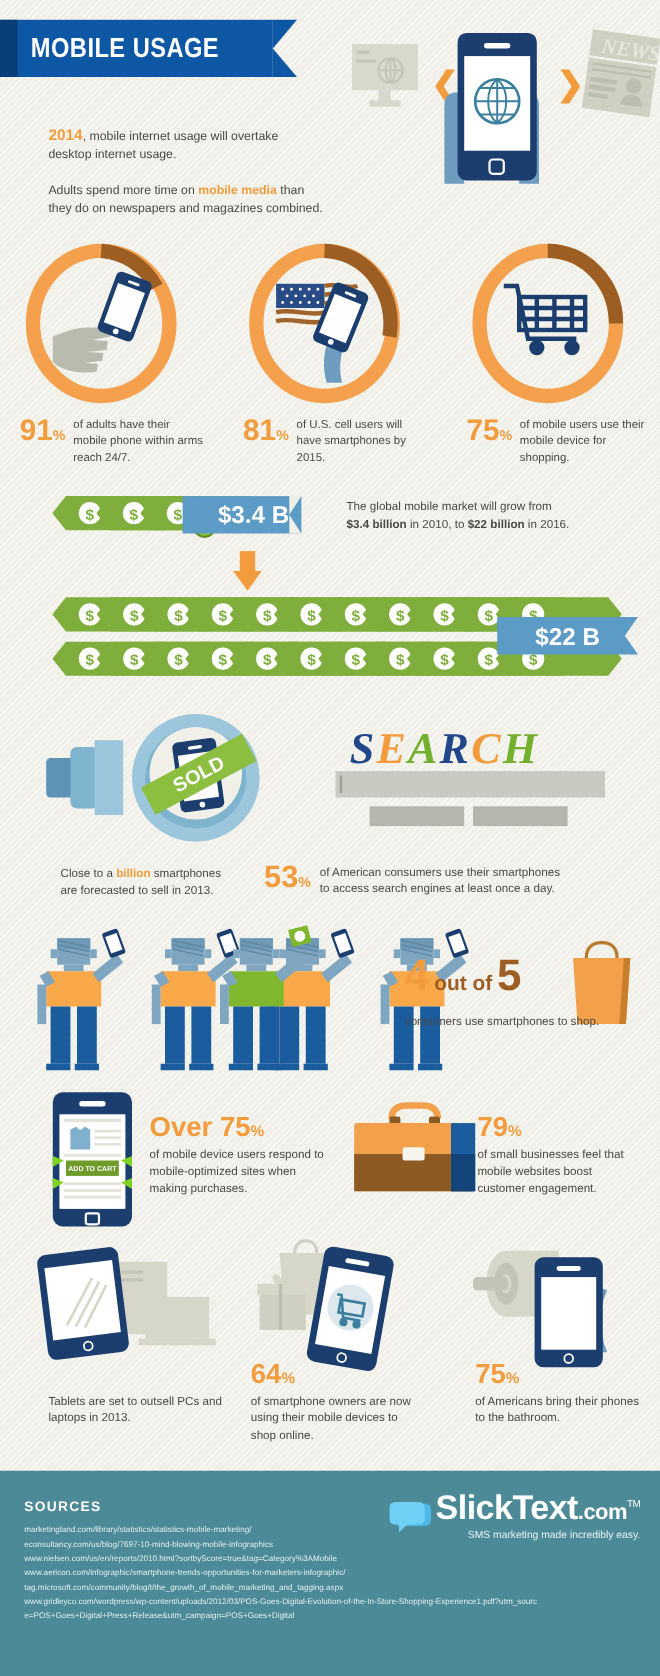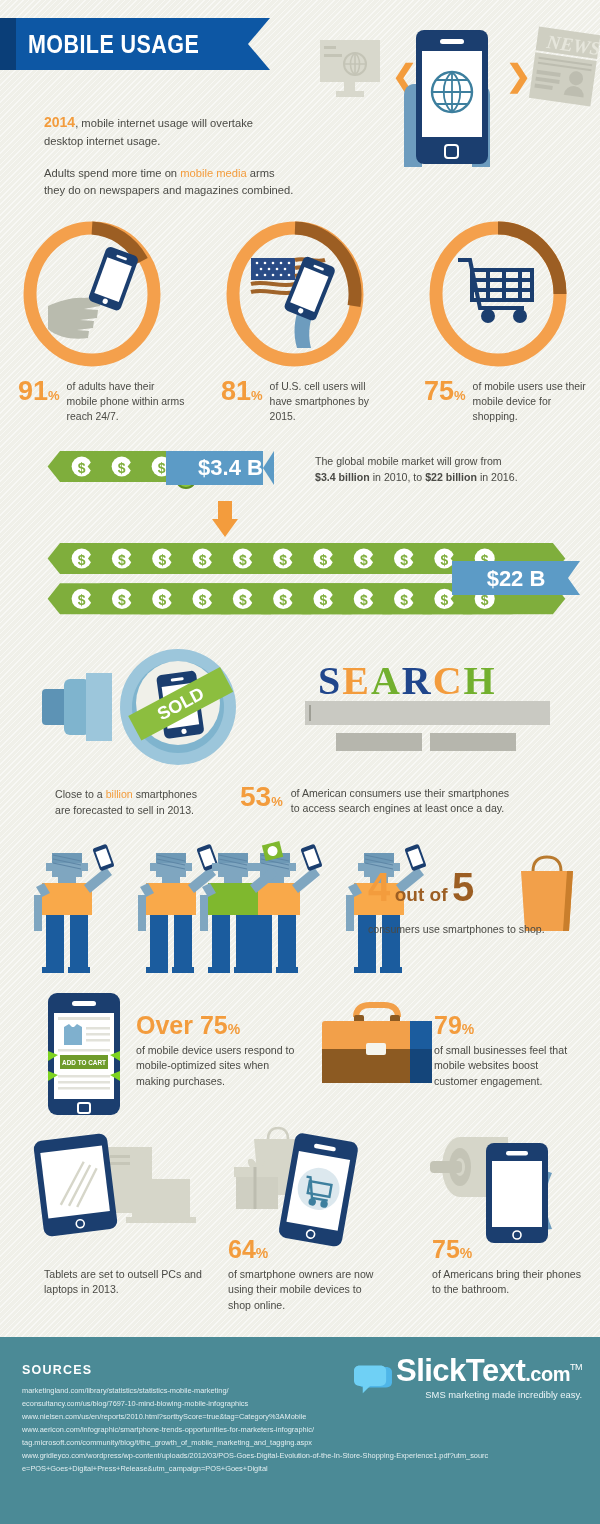--- a/index.html
+++ b/index.html
@@ -37,21 +37,21 @@
     position: relative; z-index: 2;
     margin-left: 28px;
     color: #fff; font-weight: bold; font-size: 25px;
     letter-spacing: .5px;
     transform: scaleX(.86); transform-origin: left center;
     font-family: "Liberation Sans", sans-serif;
   }
   .intro { position: absolute; left: 44px; top: 112px; width: 275px; }
   .intro p { font-size: 11.2px; color: #4A4A45; line-height: 1.5; }
   .intro p + p { margin-top: 15px; }
-  .hl-or { color: #F39C3D; font-weight: normal; margin-top: 28px; }
+  .hl-or { color: #F39C3D; font-weight: bold; margin-top: 28px; }
   .hl-or-b { color: #F39C3D; font-weight: bold; font-size: 14px; }
 
   .hero { position: absolute; right: 0; top: 18px; width: 290px; height: 190px; }
 
   
   .donuts { position: relative; height: 215px; }
   .donut-col { position: absolute; width: 200px; top: 0; }
   .donut-col.c1 { left: -8px; } .donut-col.c2 { left: 195px; } .donut-col.c3 { left: 398px; }
   .donut-wrap { position: relative; width: 148px; height: 152px; margin: 0 auto; }
   .donut-stat { display: flex; align-items: flex-start; margin-top: 8px; padding-left: 26px; }
@@ -120,21 +120,21 @@
       <div class="banner-edge"></div>
       <div class="banner-title">MOBILE USAGE</div>
     </div>
 
     <div class="intro">
       <p>
         <span class="hl-or-b">2014</span><span>, mobile internet usage will overtake</span><br>
         <span>desktop internet usage.</span>
       </p>
       <p>
-        <span>Adults spend more time on </span><span class="hl-or">mobile media</span><span> arms</span><br>
+        <span>Adults spend more time on </span><span class="hl-or">mobile media</span><span> than</span><br>
         <span>they do on newspapers and magazines combined.</span>
       </p>
     </div>
 
     <div class="hero">
       <svg width="290" height="190" viewBox="0 0 290 190">
 
         <g>
           <rect x="10" y="22" width="60" height="42" fill="#D8D8CC"></rect>
           <rect x="14" y="28" width="12" height="3" fill="#C4C4B6"></rect>
@@ -367,21 +367,21 @@
           <text x="180" y="70" font-size="18" font-weight="bold" fill="#fff" text-anchor="middle" font-family="Liberation Sans, sans-serif">SOLD</text>
         </g>
       </g>
 
       <rect x="305" y="60" width="245" height="24" fill="#C9C9C2"></rect>
       <rect x="309" y="64" width="2" height="16" fill="#9E9E95"></rect>
       <rect x="336" y="92" width="86" height="18" fill="#B6B6AD"></rect>
       <rect x="430" y="92" width="86" height="18" fill="#B6B6AD"></rect>
     </svg>
 
-    <div class="search-word" style="top:16px;left:318px;">
+    <div class="search-word" style="top:16px;left:318px;font-style:italic;">
       <span style="color:#20468C">S</span><span style="color:#F39C3D">E</span><span style="color:#73B02E">A</span><span style="color:#20468C">R</span><span style="color:#F39C3D">C</span><span style="color:#73B02E">H</span>
     </div>
 
     <div style="position:absolute;left:55px;top:146px;width:230px;font-size:10.6px;color:#4A4A45;line-height:1.5;">
       <span>Close to a </span><b class="hl-or">billion</b><span> smartphones</span><br>
       <span>are forecasted to sell in 2013.</span>
     </div>
 
     <div style="position:absolute;left:240px;top:142px;display:flex;align-items:flex-start;">
       <div><span class="donut-num" style="font-size:28px">53</span><span class="donut-pct">%</span></div>

